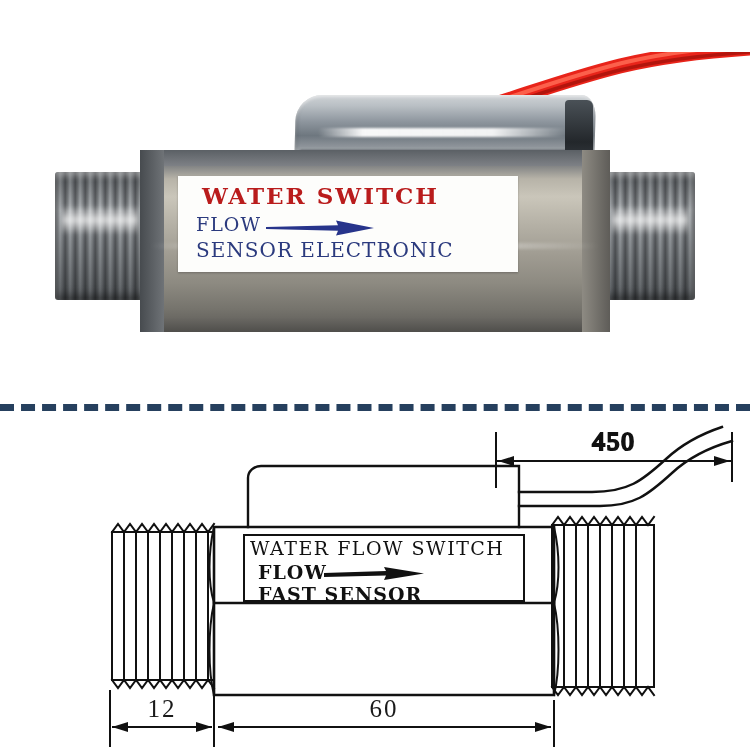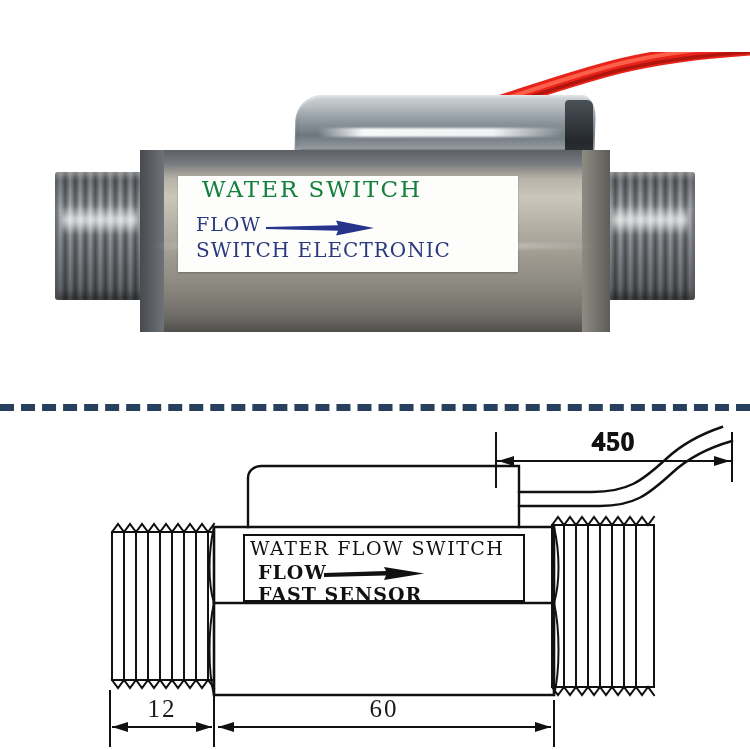--- a/index.html
+++ b/index.html
@@ -92,24 +92,24 @@
   .thread-glow-l{left:62px;width:76px;}
   .thread-glow-r{left:612px;width:76px;}
 
   
   .label-photo{
     position:absolute;left:178px;top:176px;width:340px;height:96px;
     background:#fdfdfb;
     box-shadow:0 1px 2px rgba(0,0,0,.25);
   }
   .lbl-title{
-    position:absolute;left:24px;top:0;
-    font-family:"DejaVu Serif", serif;
-    font-weight:normal;font-size:23px;letter-spacing:2px;
-    color:#15803d;white-space:nowrap;
+    position:absolute;left:24px;top:6px;
+    font-family:"DejaVu Serif", serif;
+    font-weight:bold;font-size:23px;letter-spacing:2px;
+    color:#b91c1c;white-space:nowrap;
   }
   .lbl-flow{
     position:absolute;left:18px;top:37px;
     font-family:"DejaVu Serif", serif;
     font-size:19px;letter-spacing:1px;color:#2b3a7e;
   }
   .lbl-arrow-p{
     position:absolute;left:88px;top:44px;width:110px;height:16px;
   }
   .lbl-sub{
@@ -169,21 +169,21 @@
     <div class="body-left-face"></div>
     <div class="body-right-face"></div>
     <div class="body-sheen"></div>
 
     <div class="label-photo">
       <div class="lbl-title">WATER SWITCH</div>
       <div class="lbl-flow">FLOW</div>
       <svg class="lbl-arrow-p" viewBox="0 0 110 16">
         <path d="M0 7 L72 5.2 L70 0.5 L108 8 L70 15.5 L72 10.8 L0 9 Z" fill="#27348b"></path>
       </svg>
-      <div class="lbl-sub">SWITCH ELECTRONIC</div>
+      <div class="lbl-sub">SENSOR ELECTRONIC</div>
     </div>
   </div>
 
   <div class="divider"></div>
 
   <div class="draw">
     <svg width="750" height="335" viewBox="0 0 750 335">
       <g fill="none" stroke="#111" stroke-width="2.2" stroke-linecap="square">
 
         <g stroke-width="2">

